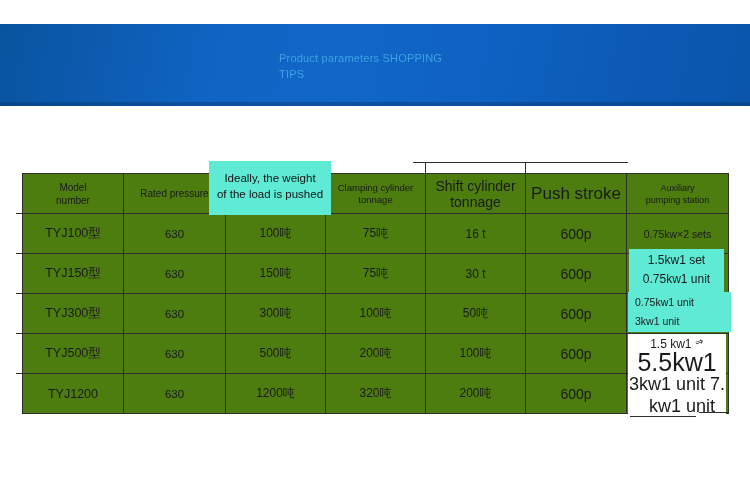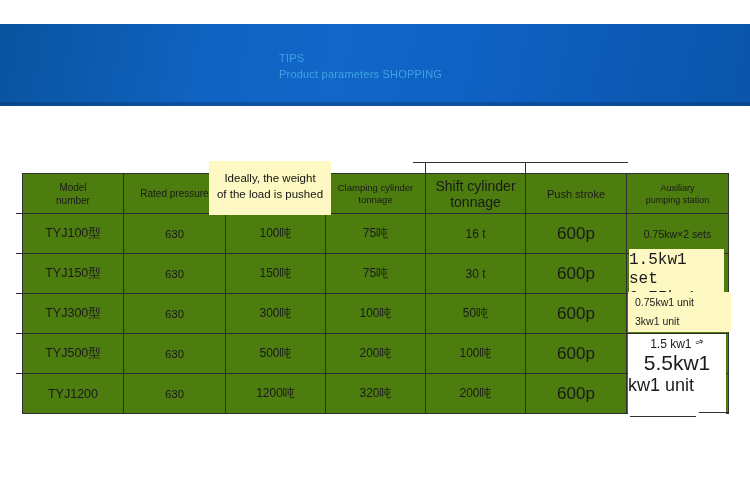--- a/index.html
+++ b/index.html
@@ -21,56 +21,56 @@
   }
   table.params td,table.params th{
     border:1px solid #2e2e2e;padding:0;text-align:center;vertical-align:middle;
     font-weight:normal;overflow:visible;
   }
   tr.hdr{height:40px;} tr.row{height:40px;}
   .h-model{font-size:10px;line-height:13px;}
   .h-pressure{font-size:10px;}
   .h-clamp{font-size:9.5px;line-height:12px;text-align:left;padding-left:6px;margin-top:48px;}
   .h-shift{font-size:14px;}
-  .h-stroke{font-size:11px;}
+  .h-stroke{font-size:17px;}
   .h-aux{font-size:9px;line-height:12px;text-align:left;padding-left:13px;}
   .c-model{font-size:12.5px;}
   .c-pressure{font-size:11.5px;}
   .c-val{font-size:12px;}
-  .c-stroke{font-size:17px;}
+  .c-stroke{font-size:14px;}
   .c-aux1{font-size:10.5px;}
   
-  .patch{position:absolute;background:#fef9c3;z-index:2;}
+  .patch{position:absolute;background:#5eead4;z-index:2;}
   .patch-ideally{left:209px;top:161px;width:122px;height:45px;font-size:11.5px;line-height:16px;text-align:center;padding-top:9px;color:#141414;}
-  .patch-aux2{left:629px;top:249px;width:95px;height:41px;font-size:16px;line-height:19px;text-align:left;padding-top:2px;font-family:Liberation Mono, monospace;}
+  .patch-aux2{left:629px;top:249px;width:95px;height:41px;font-size:12px;line-height:19px;text-align:center;padding-top:2px;}
   .patch-aux3{left:628px;top:292px;width:96px;height:39px;font-size:10.5px;line-height:19px;text-align:left;padding:1px 0 0 7px;}
   .patch-aux45{left:628px;top:334px;width:98px;height:80px;text-align:center;background:#ffffff;}
   .aux-small{font-size:12px;padding-top:2px;white-space:nowrap;}
   .aux-arrow{display:inline-block;font-size:10px;transform:rotate(-18deg);vertical-align:3px;margin-left:4px;}
-  .aux-big1{font-size:21px;line-height:23px;}
+  .aux-big1{font-size:25px;line-height:23px;}
   .aux-big2{font-size:18px;line-height:21px;white-space:nowrap;}
-  .aux-big3{font-size:18px;line-height:22px;text-align:left;padding-left:0;white-space:nowrap;}
+  .aux-big3{font-size:18px;line-height:22px;text-align:left;padding-left:21px;white-space:nowrap;}
   .artifact{position:absolute;background:#2e2e2e;z-index:3;}
   .line-top-extra{left:413px;top:162px;width:215px;height:1px;}
   .tick-a{left:425px;top:162px;width:1px;height:13px;}
   .tick-b{left:525px;top:162px;width:1px;height:13px;}
   .stub{left:16px;width:7px;height:1px;}
   .stub1{top:213px;} .stub2{top:253px;} .stub3{top:293px;} .stub4{top:333px;} .stub5{top:373px;}
   .kw-underline{left:630px;top:416px;width:66px;height:1px;}
   .corner-stub{left:699px;top:412px;width:29px;height:1px;}
 </style>
 </head>
 <body>
 
 <div class="sheet">
 
   <div class="banner">
     <div class="banner-text">
+      <div>Product parameters SHOPPING</div>
       <div>TIPS</div>
-      <div>Product parameters SHOPPING</div>
     </div>
   </div>
 
   <table class="params">
     <colgroup>
       <col style="width:101px">
         <col style="width:102px">
         <col style="width:100px">
       <col style="width:100px">
         <col style="width:100px">
@@ -155,20 +155,21 @@
   </div>
 
   <div class="patch patch-aux3">
     <div>0.75kw1 unit</div>
     <div>3kw1 unit</div>
   </div>
 
   <div class="patch patch-aux45">
     <div class="aux-small"><span>1.5 kw1</span><span class="aux-arrow">⇒</span></div>
     <div class="aux-big1">5.5kw1</div>
+    <div class="aux-big2">3kw1 unit 7.</div>
     <div class="aux-big3">kw1 unit</div>
   </div>
 
   <div class="artifact line-top-extra"></div>
   <div class="artifact tick-a"></div>
   <div class="artifact tick-b"></div>
   <div class="artifact stub stub1"></div>
   <div class="artifact stub stub2"></div>
   <div class="artifact stub stub3"></div>
   <div class="artifact stub stub4"></div>

